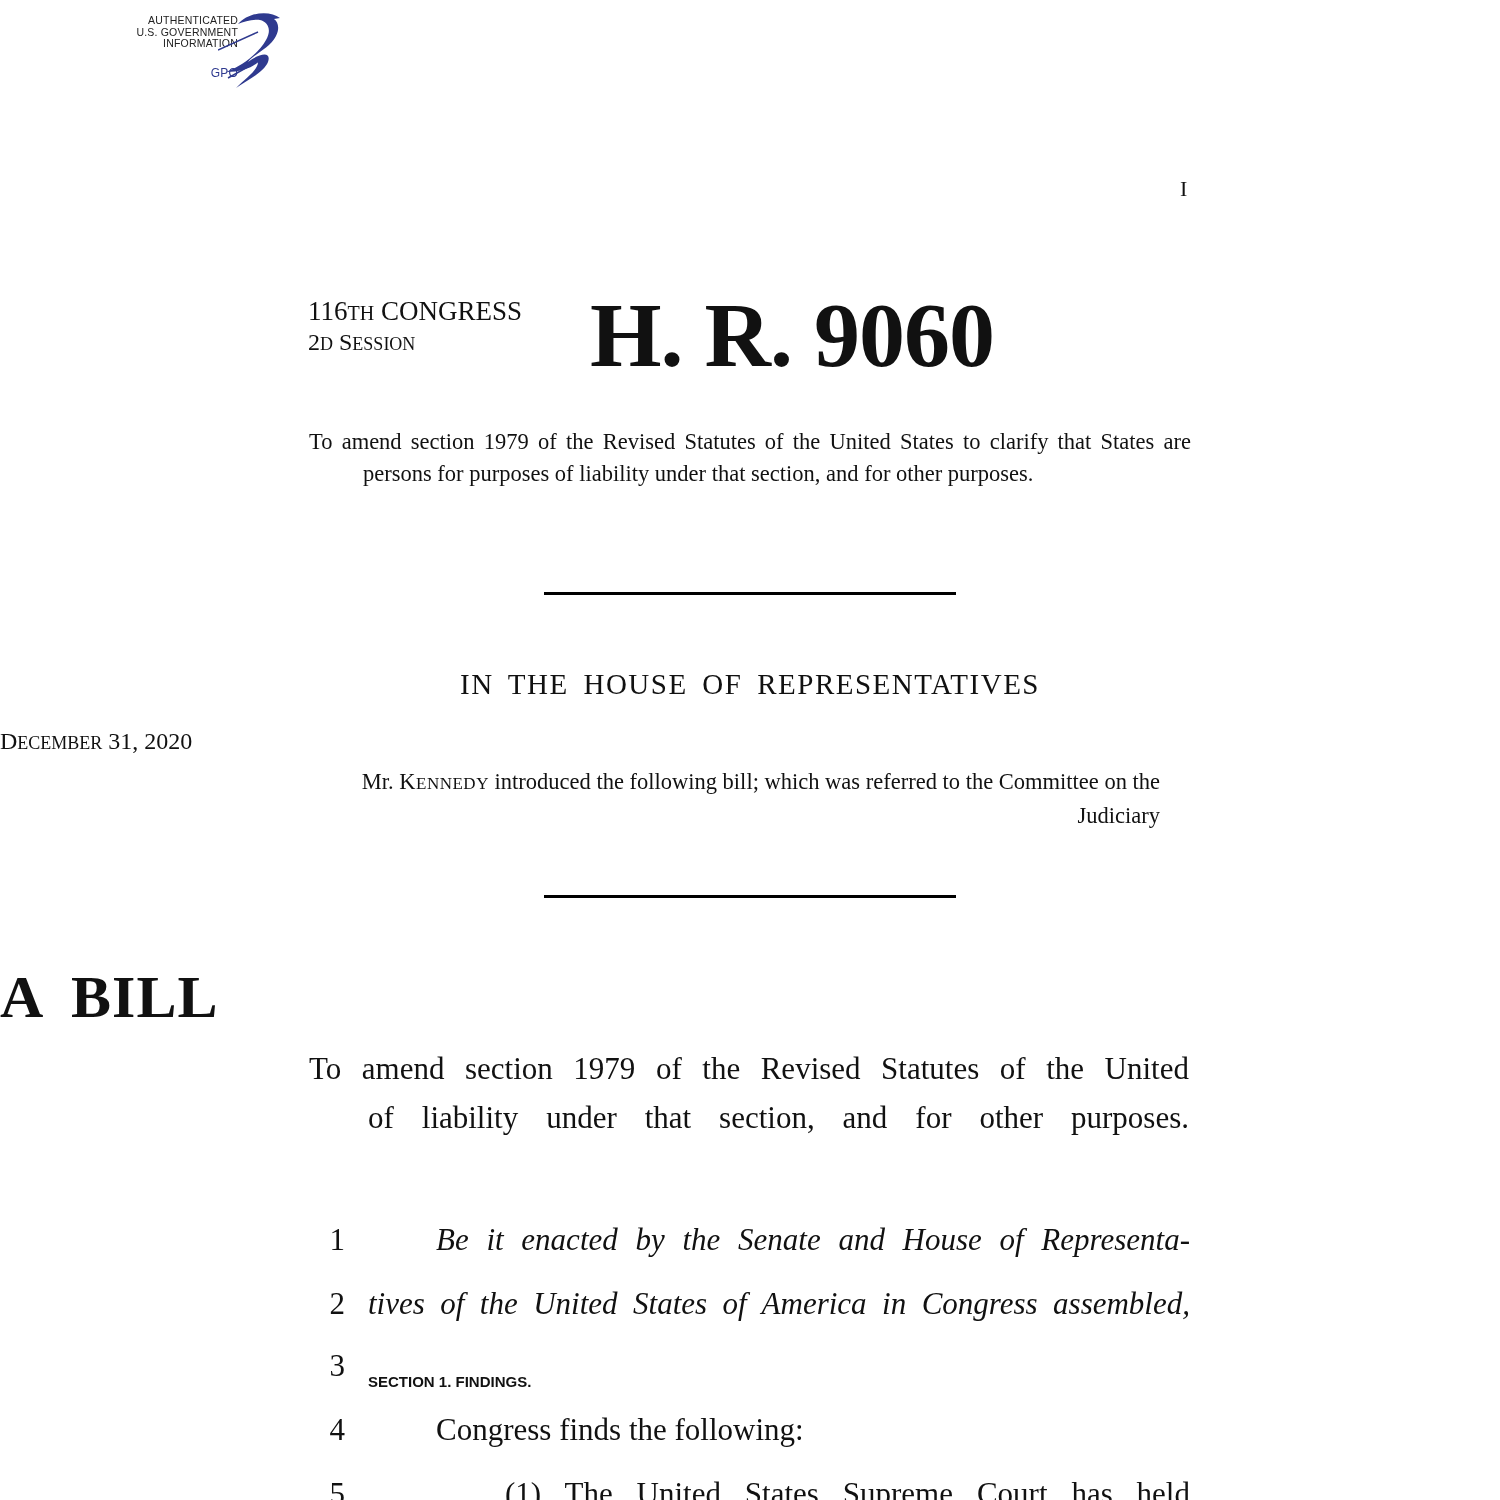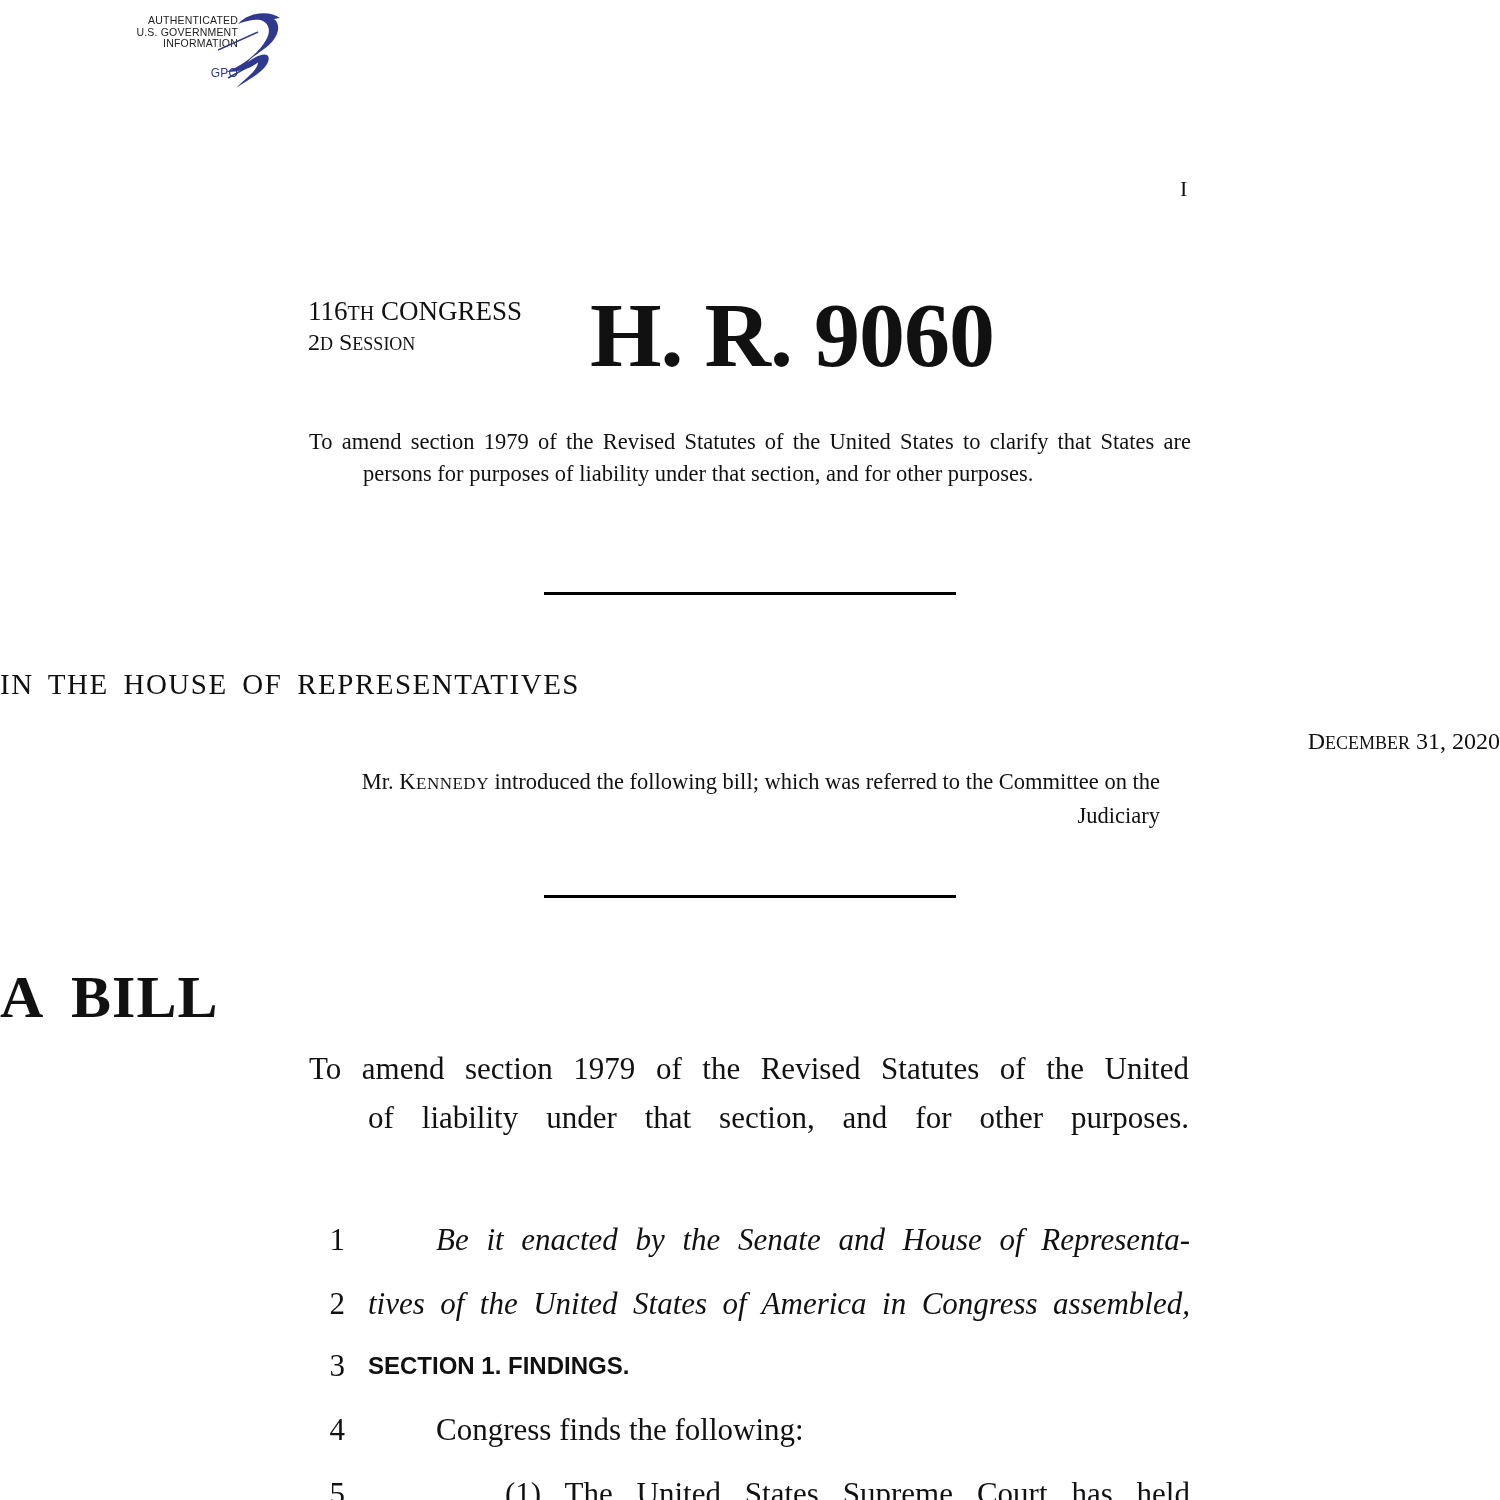--- a/index.html
+++ b/index.html
@@ -27,43 +27,43 @@
                  line-height: 100px; letter-spacing: -1px; white-space: nowrap; }
 
   #short-title { left: 309px; top: 426px; width: 882px; font-size: 22.5px; line-height: 32px;
                  text-align: justify; }
   #short-title .hang { display: block; padding-left: 54px; text-indent: -54px; }
 
   .rule { left: 544px; width: 412px; height: 3px; background: #000; }
   #rule-1 { top: 592px; }
   #rule-2 { top: 895px; }
 
-  #chamber { left: 0; width: 1500px; top: 668px; font-size: 29px;
+  #chamber { left: 0; width: 1500px; top: 668px; text-align: center; font-size: 29px;
              letter-spacing: 1.5px; word-spacing: 6px; }
-  #date { left: 0; width: 1500px; top: 728px; text-align: right; font-size: 24px; }
+  #date { left: 0; width: 1500px; top: 728px; text-align: left; font-size: 24px; }
   #intro { left: 340px; width: 820px; top: 766px; text-align: right; font-size: 22.5px; line-height: 32px; }
   #intro .sc { font-size: 17px; letter-spacing: 0.5px; }
 
   #a-bill { left: 0; width: 1500px; top: 963px; font-size: 60px;
             font-weight: bold; letter-spacing: 1px; word-spacing: 14px; }
 
   #long-title { left: 309px; top: 1044px; width: 880px; font-size: 31px; line-height: 49px;
                 text-align: justify; text-align-last: justify; }
   #long-title .first { display: block; }
   #long-title .rest { display: block; padding-left: 59px; }
 
   .line { position: absolute; left: 300px; width: 890px; height: 40px; font-size: 31px; line-height: 40px; }
   .line .num { position: absolute; left: 0; width: 45px; text-align: right; }
   .line .txt { position: absolute; left: 68px; right: 0; white-space: nowrap; }
   .line .txt.indent1 { left: 136px; }
   .line .txt.indent2 { left: 205px; }
   .line .txt.justify { text-align: justify; text-align-last: justify; }
   .ital { font-style: italic; }
   .section-head { font-family: "Liberation Sans", "DejaVu Sans", sans-serif; font-weight: bold;
-                  font-size: 24px; letter-spacing: 0px; }
+                  font-size: 15px; letter-spacing: 0px; margin-top: 16px; }
 </style>
 </head>
 <body>
 
 <div id="gpo-logo" class="abs">
   <div id="gpo-text">
     <span>AUTHENTICATED</span><br>
     <span>U.S. GOVERNMENT</span><br>
     <span>INFORMATION</span>
     <span class="gpo">GPO</span>

